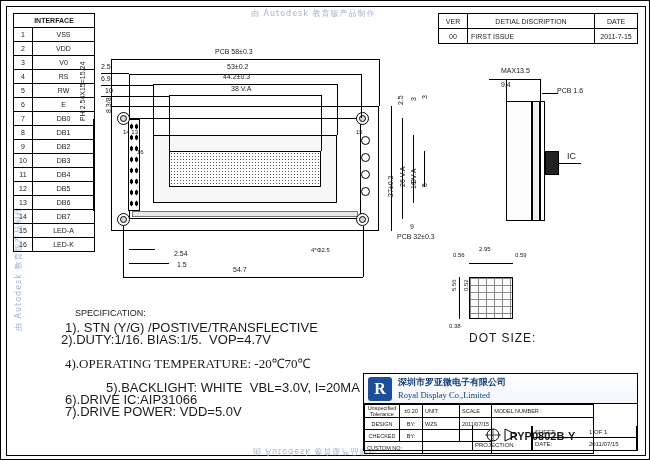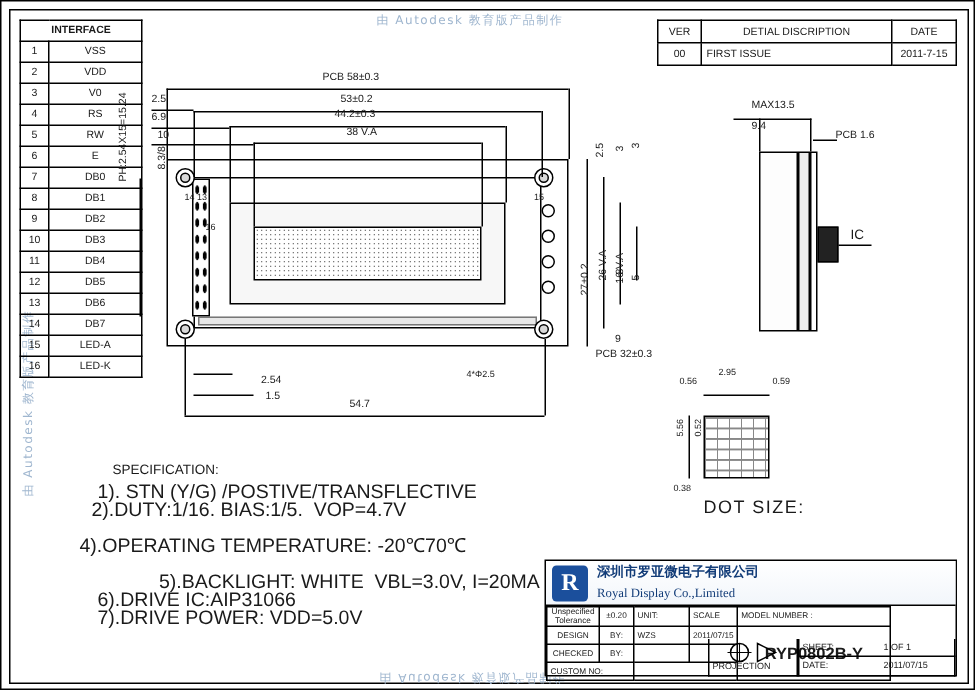--- a/index.html
+++ b/index.html
@@ -313,21 +313,21 @@
   <div class="ln hl" style="left:468px;top:262px;width:44px;"></div>
   <div class="txt s6" style="left:450px;top:290px;transform:rotate(-90deg);transform-origin:left top;">5.56</div>
   <div class="txt s6" style="left:462px;top:290px;transform:rotate(-90deg);transform-origin:left top;">0.52</div>
   <div class="ln vl" style="left:458px;top:276px;height:42px;"></div>
   <div class="txt s6" style="left:448px;top:322px;">0.38</div>
   <div class="txt s9" style="left:468px;top:332px;font-size:12px;letter-spacing:1px;">DOT SIZE:</div>
 
   <div class="txt s8" style="left:58px;top:308px;font-size:9px;margin-left:16px;">SPECIFICATION:</div>
   <div class="spec" style="left:64px;top:321px;">1). STN (Y/G) /POSTIVE/TRANSFLECTIVE</div>
   <div class="spec" style="left:60px;top:333px;">2).DUTY:1/16. BIAS:1/5.  VOP=4.7V</div>
-  <div class="spec" style="left:52px;top:357px;">4).OPERATING TEMPERATURE: -20℃70℃</div>
+  <div class="spec" style="left:64px;top:357px;font-family:Liberation Serif, serif;">4).OPERATING TEMPERATURE: -20℃70℃</div>
   <div class="spec" style="left:64px;top:381px;margin-left:41px;">5).BACKLIGHT: WHITE  VBL=3.0V, I=20MA</div>
   <div class="spec" style="left:64px;top:393px;">6).DRIVE IC:AIP31066</div>
   <div class="spec" style="left:64px;top:405px;">7).DRIVE POWER: VDD=5.0V</div>
 
   <div id="title">
     <div id="logorow">
       <div id="logo">R</div>
       <div class="txt cn" style="left:34px;top:4px;font-size:9px;color:#123c78;font-weight:bold;">深圳市罗亚微电子有限公司</div>
       <div class="txt" style="left:34px;top:17px;font-size:8.5px;color:#123c78;font-family:'Liberation Serif',serif;">Royal Display Co.,Limited</div>
     </div>

